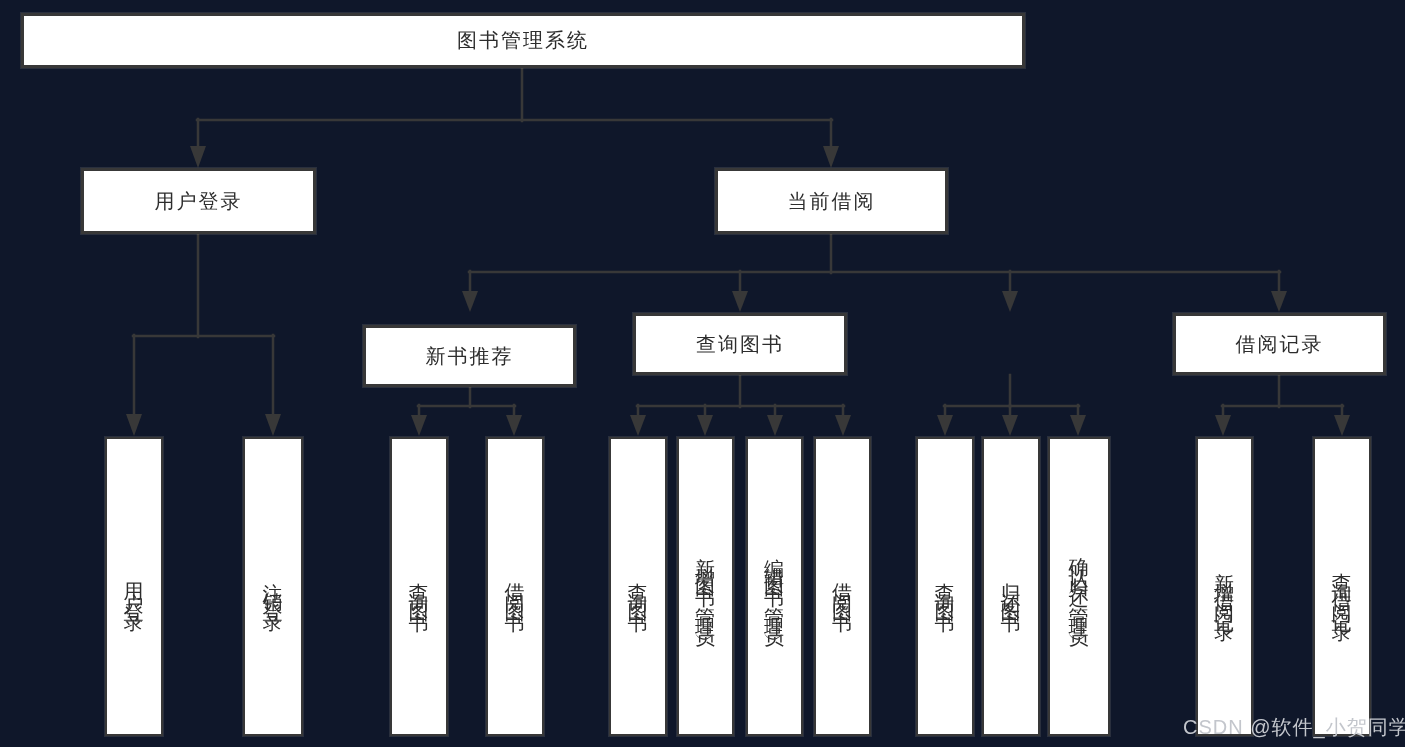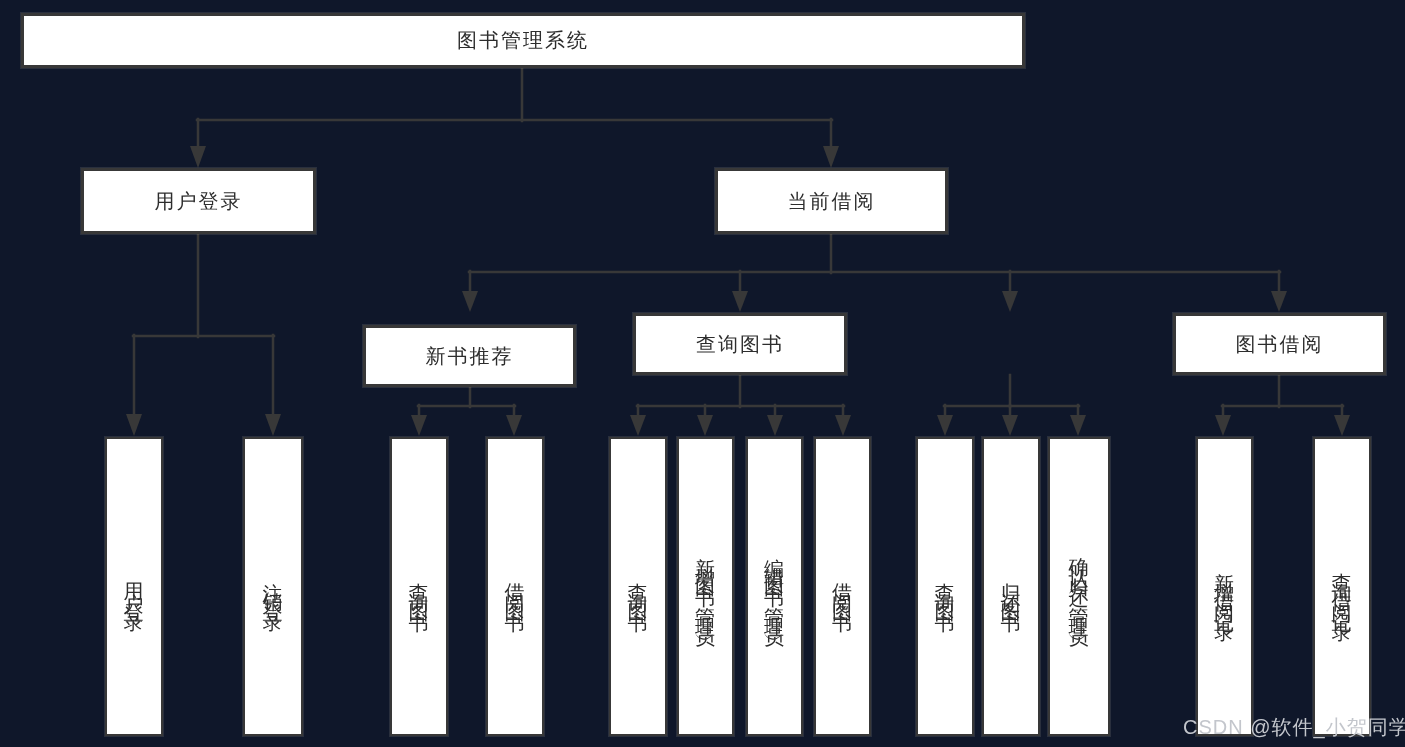--- a/index.html
+++ b/index.html
@@ -151,21 +151,21 @@
     </g>
   </svg>
 
   <div class="node h-node" style="left:21px; top:13px; width:1004px; height:55px;">图书管理系统</div>
 
   <div class="node h-node" style="left:81px; top:168px; width:235px; height:66px;">用户登录</div>
   <div class="node h-node" style="left:715px; top:168px; width:233px; height:66px;">当前借阅</div>
 
   <div class="node h-node" style="left:363px; top:325px; width:213px; height:62px;">新书推荐</div>
   <div class="node h-node" style="left:633px; top:313px; width:214px; height:62px;">查询图书</div>
-  <div class="node h-node" style="left:1173px; top:313px; width:213px; height:62px;">图书借阅</div>
+  <div class="node h-node" style="left:1173px; top:313px; width:213px; height:62px;">借阅记录</div>
 
   <div class="node leaf" style="left:105px; top:437px; width:58px; height:299px;">
     <span class="v-label">用户登录</span>
   </div>
   <div class="node leaf" style="left:243px; top:437px; width:60px; height:299px;">
     <span class="v-label">注销登录</span>
   </div>
   <div class="node leaf" style="left:390px; top:437px; width:58px; height:299px;">
     <span class="v-label">查询图书</span>
   </div>

